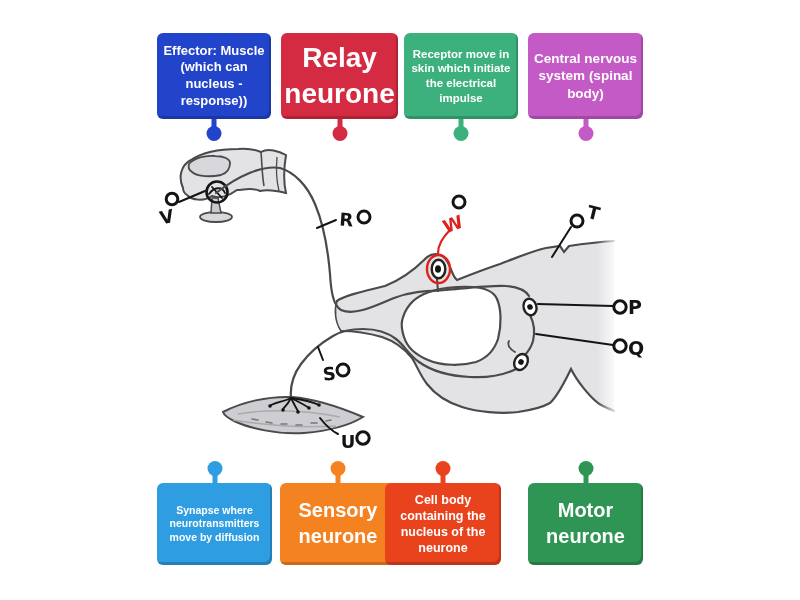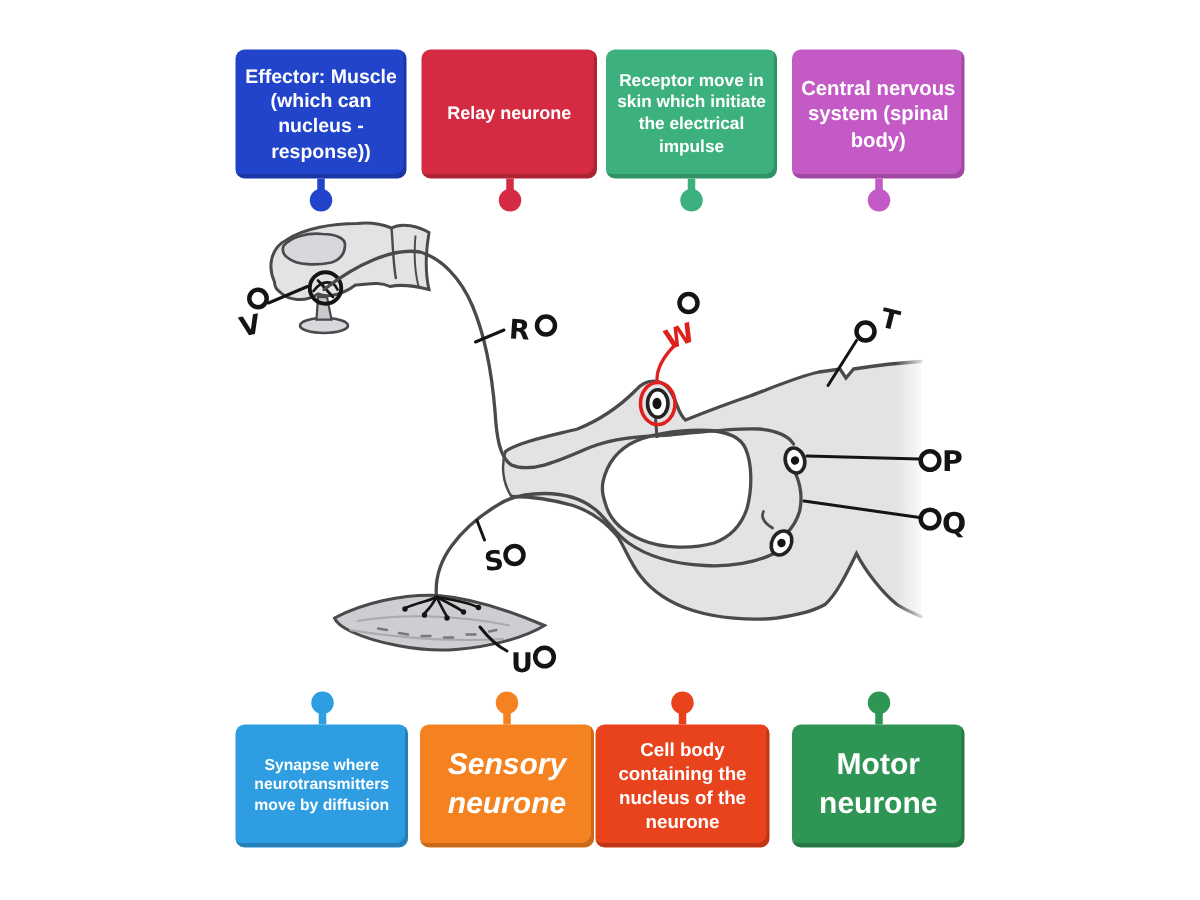--- a/index.html
+++ b/index.html
@@ -144,47 +144,47 @@
     <circle cx="363" cy="438" r="6.2"></circle>
   </g>
 </svg>
 </div>
 
 <div class="card card-top" style="left: 157px; top: 33px; width: 114px; height: 86px; font-size: 13px; --c: #2244cb;">
   <span>Effector: Muscle (which can nucleus - response))</span>
   <div class="pin-stem"></div>
   <div class="pin-head"></div>
 </div>
-<div class="card card-top" style="left: 281px; top: 33px; width: 117px; height: 86px; font-size: 12px; --c: #d42b42;">
+<div class="card card-top" style="left: 281px; top: 33px; width: 117px; height: 86px; font-size: 28px; --c: #d42b42;">
   <span>Relay neurone</span>
   <div class="pin-stem"></div>
   <div class="pin-head"></div>
 </div>
 <div class="card card-top" style="left: 404px; top: 33px; width: 114px; height: 86px; font-size: 11.5px; --c: #3cb17e;">
   <span>Receptor move in skin which initiate the electrical impulse</span>
   <div class="pin-stem"></div>
   <div class="pin-head"></div>
 </div>
 <div class="card card-top" style="left: 528px; top: 33px; width: 115px; height: 86px; font-size: 13.5px; --c: #c45ac6;">
   <span>Central nervous system (spinal body)</span>
   <div class="pin-stem"></div>
   <div class="pin-head"></div>
 </div>
 
 <div class="card card-bottom" style="left: 157px; top: 483px; width: 115px; height: 82px; font-size: 10.5px; --c: #2f9de1;">
   <span>Synapse where neurotransmitters move by diffusion</span>
   <div class="pin-stem"></div>
   <div class="pin-head"></div>
 </div>
-<div class="card card-bottom" style="left: 280px; top: 483px; width: 116px; height: 82px; font-size: 20px; font-style: italic; --c: #f58220;">
+<div class="card card-bottom" style="left: 280px; top: 483px; width: 116px; height: 82px; font-size: 20px; --c: #f58220;">
   <span>Sensory neurone</span>
   <div class="pin-stem"></div>
   <div class="pin-head"></div>
 </div>
-<div class="card card-bottom" style="left: 397px; top: 483px; width: 116px; height: 82px; font-size: 12.5px; --c: #e8431d;">
+<div class="card card-bottom" style="left: 385px; top: 483px; width: 116px; height: 82px; font-size: 12.5px; --c: #e8431d;">
   <span>Cell body containing the nucleus of the neurone</span>
   <div class="pin-stem"></div>
   <div class="pin-head"></div>
 </div>
 <div class="card card-bottom" style="left: 528px; top: 483px; width: 115px; height: 82px; font-size: 20px; --c: #2e9554;">
   <span>Motor neurone</span>
   <div class="pin-stem"></div>
   <div class="pin-head"></div>
 </div>
 

